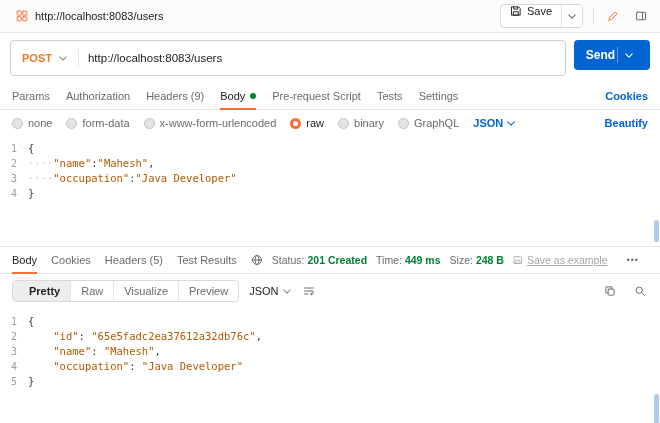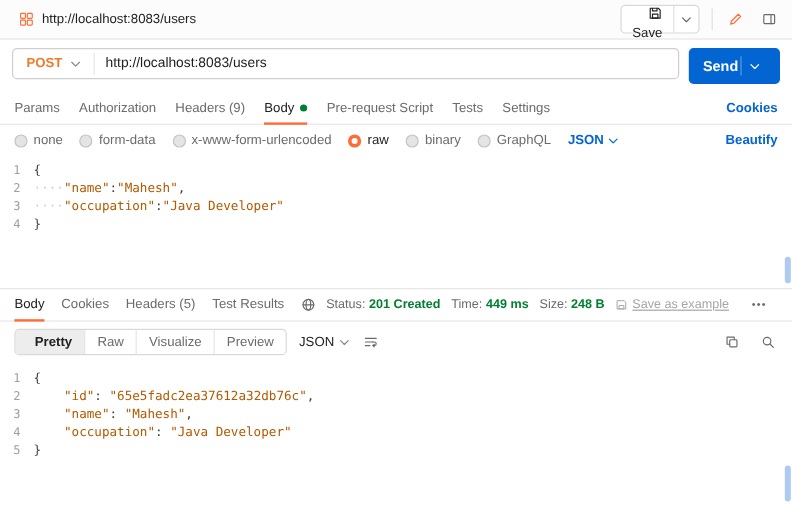--- a/index.html
+++ b/index.html
@@ -11,29 +11,29 @@
   .i10 { width:10px; height:10px; }
   .chev { width:8px; height:5px; }
 
   
   .topbar { height:33px; display:flex; align-items:center; padding:0 10px; border-bottom:1px solid #E6E6E6; background:#FCFCFC; }
   .req-tab-handle { display:flex; align-items:center; gap:7px; height:100%; padding:0 6px; cursor:pointer; }
   .tab-icon { color:#FF6C37; }
   .tab-title { font-size:11px; color:#212121; }
   .topbar-right { margin-left:auto; display:flex; align-items:center; gap:10px; }
   .save-group { display:flex; align-items:stretch; height:24px; border:1px solid #D9D9D9; border-radius:4px; background:#fff; }
-  .save-main { display:flex; align-items:flex-end; gap:5px; padding:0 9px; color:#212121;flex-direction:column; }
+  .save-main { display:flex; align-items:flex-start; gap:5px; padding:0 9px; color:#212121; }
   .save-caret { display:flex; align-items:center; padding:0 6px; border-left:1px solid #E0E0E0; color:#6B6B6B; }
   .vdivider { width:1px; height:18px; background:#E0E0E0; }
   .icon-btn { display:flex; align-items:center; color:#6B6B6B; padding:3px; }
   .icon-btn.orange { color:#FF6C37; }
 
   
   .request-bar { display:flex; align-items:stretch; gap:8px; padding:7px 10px; }
-  .url-box { flex:1; display:flex; align-items:center; height:26px; border:1px solid #CFCFCF; border-radius:4px; background:#fff; overflow:hidden; }
+  .url-box { flex:1; display:flex; align-items:center; height:36px; border:1px solid #CFCFCF; border-radius:4px; background:#fff; overflow:hidden; }
   .method-btn { display:flex; align-items:center; gap:7px; padding:0 11px; font-weight:bold; font-size:11px; color:#EC7B2B; height:100%; }
   .method-btn .chev { color:#8A8A8A; }
   .url-sep { width:1px; height:18px; background:#E6E6E6; margin-right:9px; }
   .url-input { flex:1; border:none; outline:none; background:transparent; font-family:inherit; font-size:11.5px; color:#212121; padding-right:8px; }
   .send-btn { width:76px; height:30px; background:#0265D2; border-radius:4px; color:#fff; display:flex; align-items:center; }
   .send-label { flex:1; text-align:center; font-size:12px; font-weight:600; }
   .send-sep { width:1px; height:16px; background:rgba(255,255,255,.35); }
   .send-caret { padding:0 7px; display:flex; }
 
   

